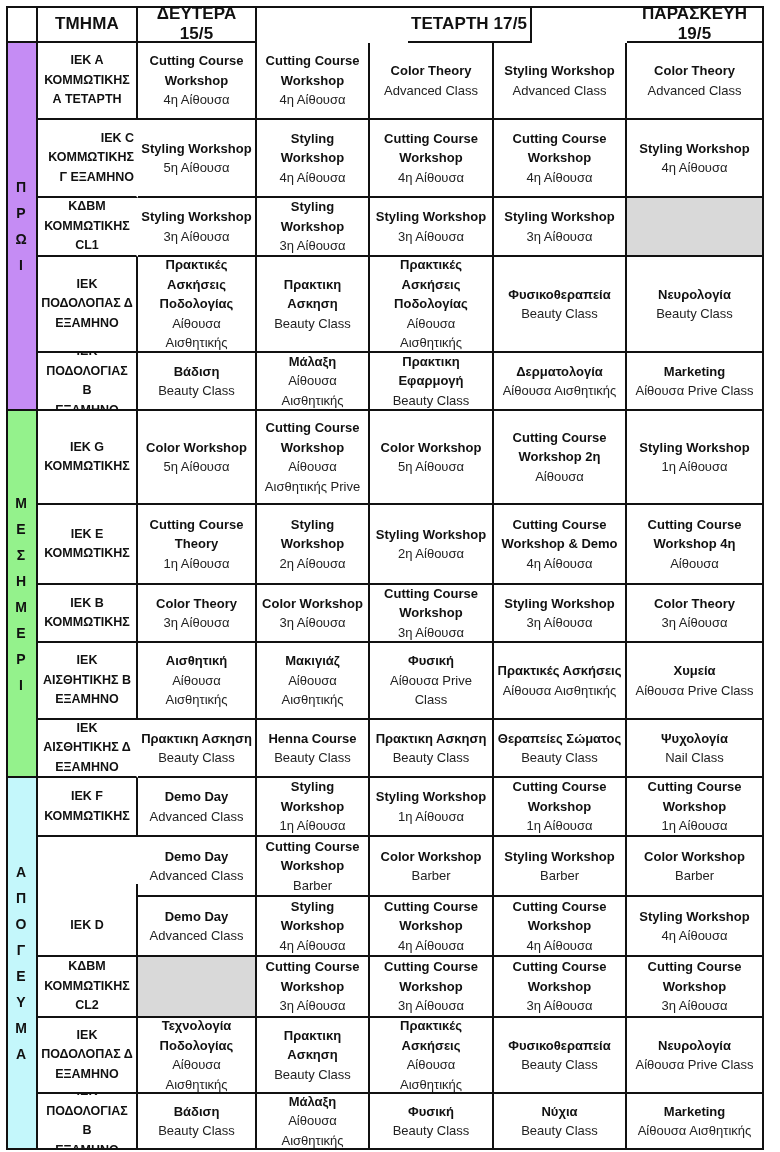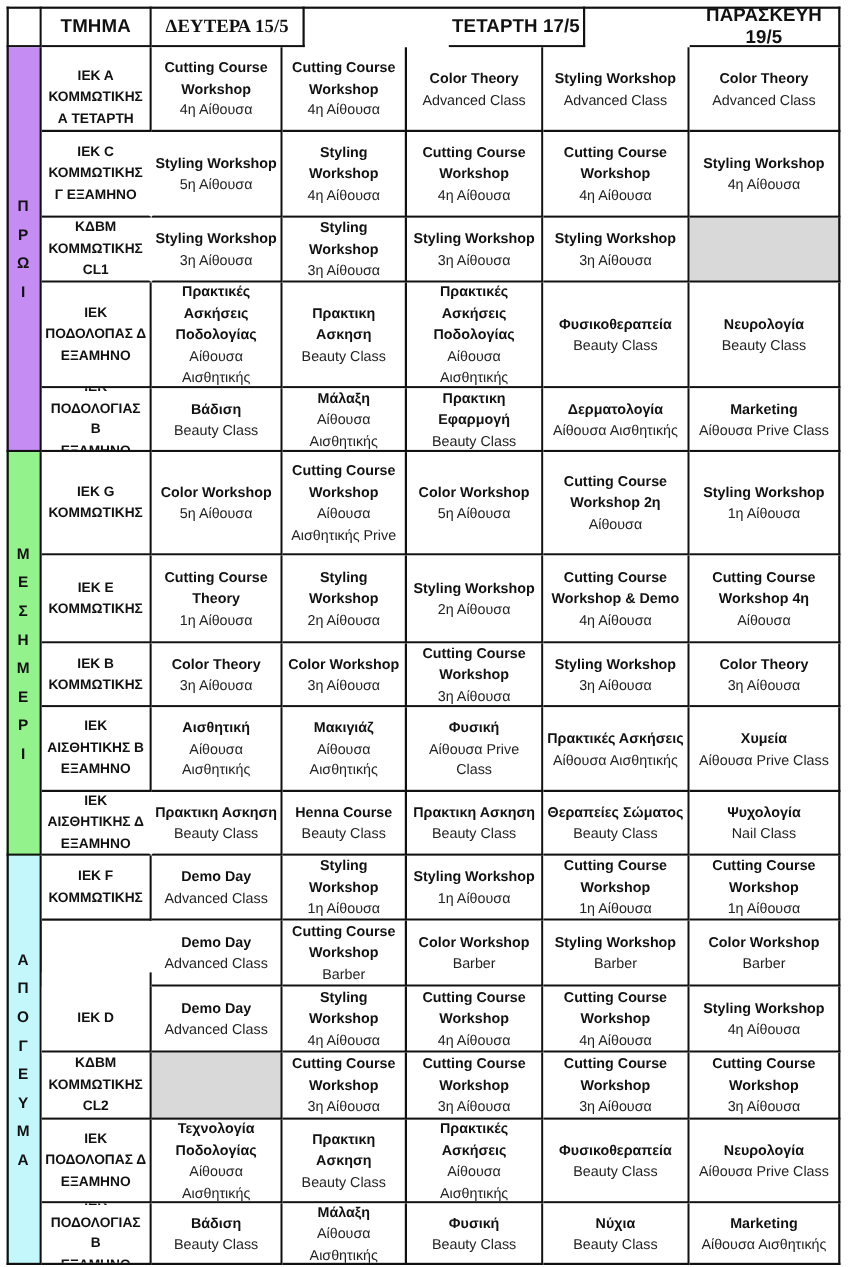--- a/index.html
+++ b/index.html
@@ -24,21 +24,21 @@
            pointer-events: none; }
 </style>
 </head>
 <body>
 
 <div id="grid">
     <div class="cell" style="left: 6px; top: 6px; width: 32px; height: 37px;"></div>
     <div class="cell hdr" style="left: 38px; top: 6px; width: 100px; height: 37px;">
       <div>ΤΜΗΜΑ</div>
     </div>
-    <div class="cell hdr" style="left: 138px; top: 6px; width: 139px; height: 37px; font-family: Liberation Serif, serif;">
+    <div class="cell hdr" style="left: 138px; top: 6px; width: 119px; height: 37px;">
       <div>ΔΕΥΤΕΡΑ 15/5</div>
     </div>
     <div class="cell hdr" style="left: 370px; top: 6px; width: 124px; height: 37px; margin-left: 38px;">
       <div>ΤΕΤΑΡΤΗ 17/5</div>
     </div>
     <div class="cell hdr" style="left: 627px; top: 6px; width: 137px; height: 37px;">
       <div>ΠΑΡΑΣΚΕΥΗ 19/5</div>
     </div>
     <div class="band" style="left: 6px; top: 43px; width: 32px; height: 368px; background: rgb(197, 140, 244);">
       <span>Π</span>
@@ -59,21 +59,21 @@
     <div class="band" style="left: 6px; top: 778px; width: 32px; height: 372px; background: rgb(196, 247, 251);">
       <span>Α</span>
       <span>Π</span>
       <span>Ο</span>
       <span>Γ</span>
       <span>Ε</span>
       <span>Υ</span>
       <span>Μ</span>
       <span>Α</span>
     </div>
-    <div class="cell grp" style="left: 38px; top: 43px; width: 100px; height: 77px; justify-content: flex-end;">
+    <div class="cell grp" style="left: 38px; top: 43px; width: 100px; height: 77px;">
       <div>ΙΕΚ Α</div>
       <div>ΚΟΜΜΩΤΙΚΗΣ</div>
       <div>Α ΤΕΤΑΡΤΗ</div>
     </div>
     <div class="cell" style="left: 138px; top: 43px; width: 119px; height: 77px;">
       <div class="subj">Cutting Course</div>
       <div class="subj">Workshop</div>
       <div class="room">4η Αίθουσα</div>
     </div>
     <div class="cell" style="left: 257px; top: 43px; width: 113px; height: 77px;">
@@ -86,21 +86,21 @@
       <div class="room">Advanced Class</div>
     </div>
     <div class="cell" style="left: 494px; top: 43px; width: 133px; height: 77px;">
       <div class="subj">Styling Workshop</div>
       <div class="room">Advanced Class</div>
     </div>
     <div class="cell" style="left: 627px; top: 43px; width: 137px; height: 77px;">
       <div class="subj">Color Theory</div>
       <div class="room">Advanced Class</div>
     </div>
-    <div class="cell grp" style="left: 38px; top: 120px; width: 100px; height: 78px; border-right: 2px solid rgb(255, 255, 255);">
+    <div class="cell grp" style="left: 38px; top: 120px; width: 100px; height: 78px; border-right: 2px solid rgb(255, 255, 255); align-items: flex-end;">
       <div>ΙΕΚ C</div>
       <div>ΚΟΜΜΩΤΙΚΗΣ</div>
       <div>Γ ΕΞΑΜΗΝΟ</div>
     </div>
     <div class="cell" style="left: 138px; top: 120px; width: 119px; height: 78px;">
       <div class="subj">Styling Workshop</div>
       <div class="room">5η Αίθουσα</div>
     </div>
     <div class="cell" style="left: 257px; top: 120px; width: 113px; height: 78px;">
       <div class="subj">Styling</div>

